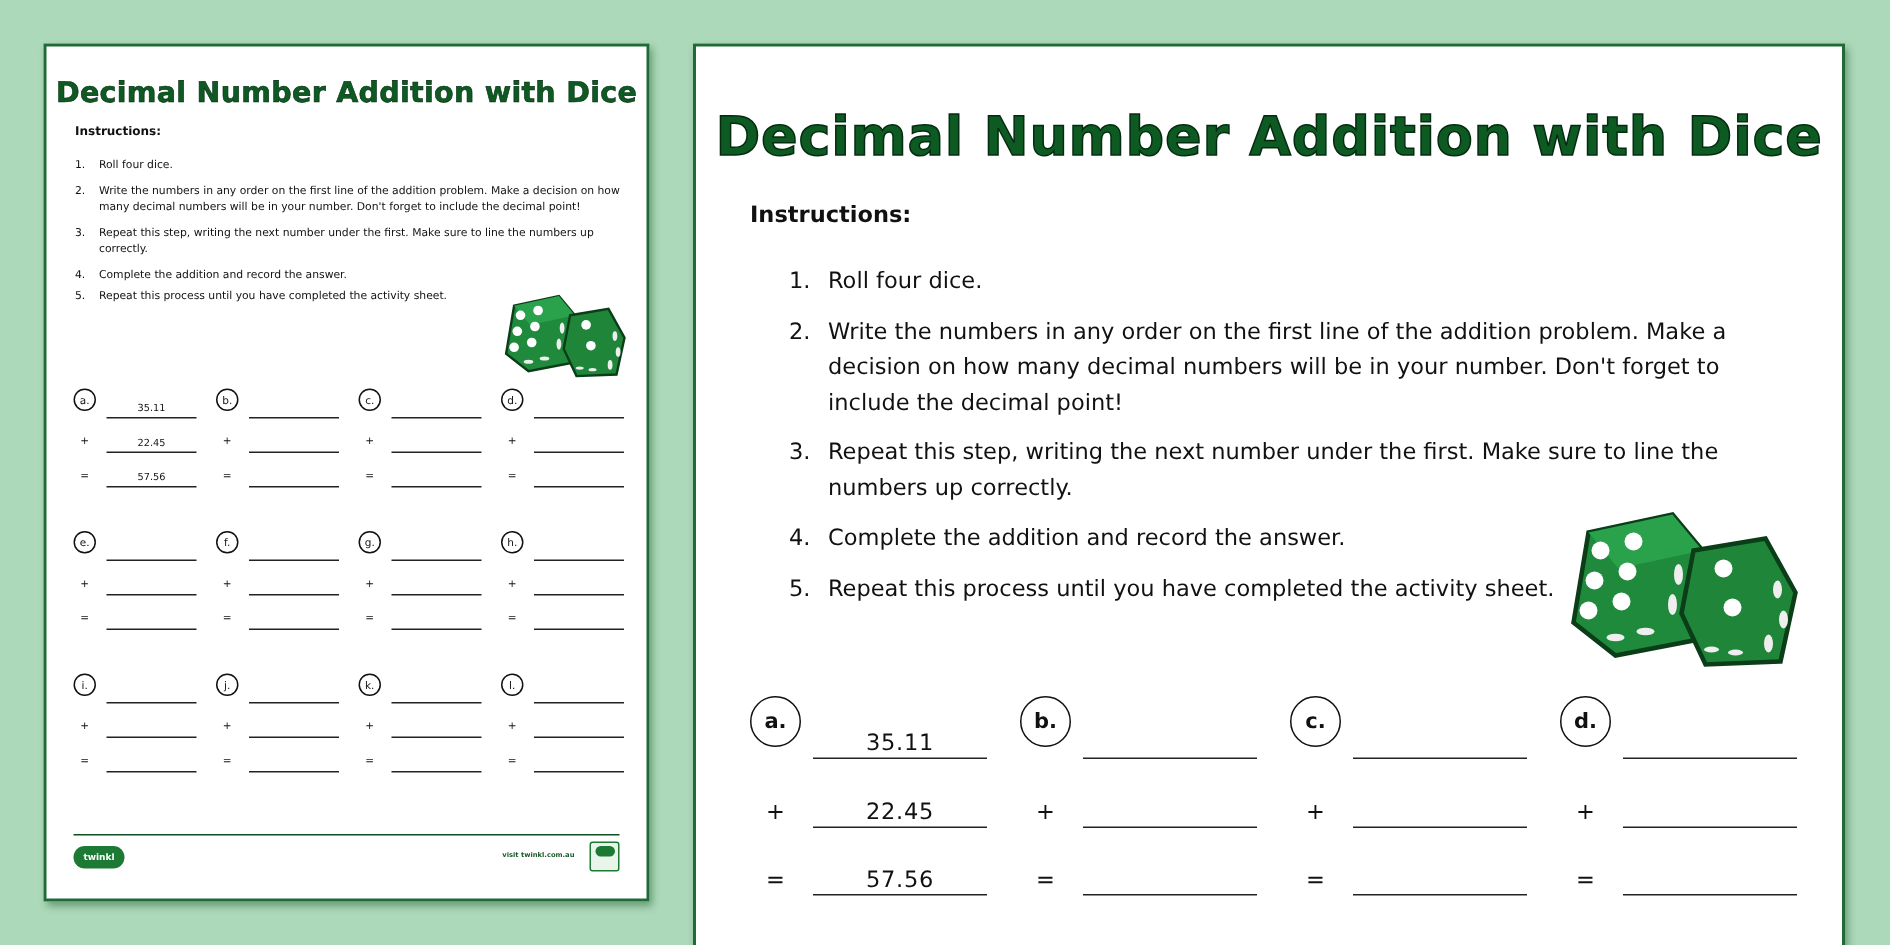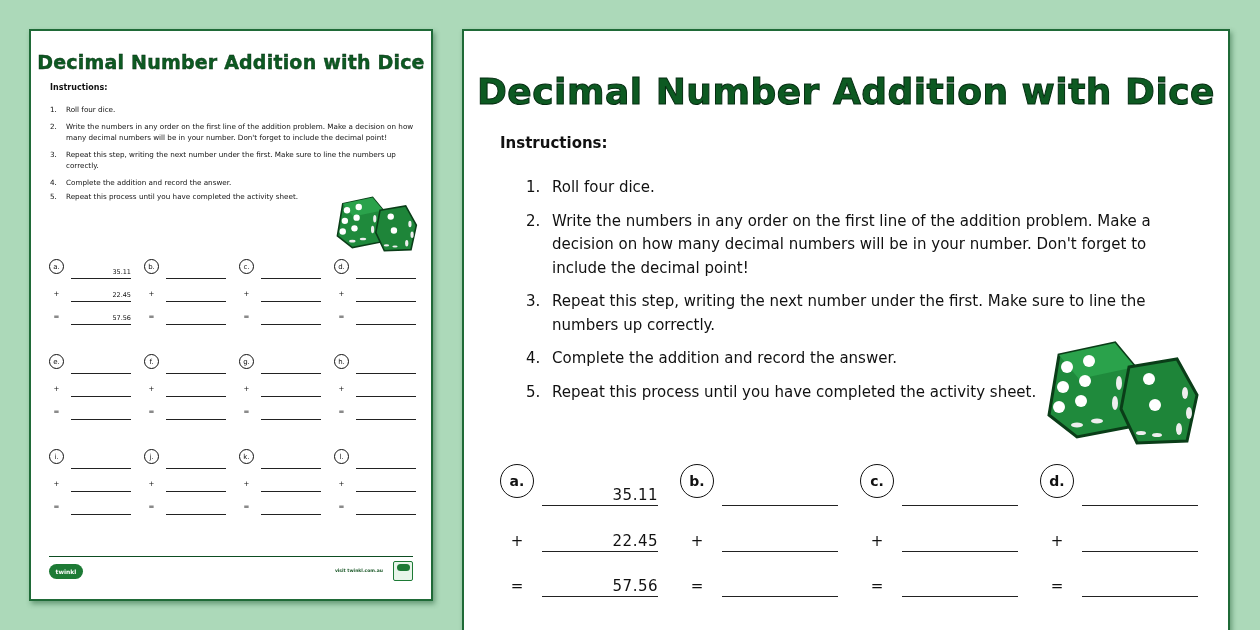--- a/index.html
+++ b/index.html
@@ -37,21 +37,21 @@
   #page-small ol li .num { position: absolute; left: 0; top: 0; }
   #page-small .dice { position: absolute; left: 300px; top: 163px; width: 88px; height: 58px; }
 
   .problem { position: absolute; }
   .problem .circle {
     position: absolute; left: 0; top: 0;
     border: 1.5px solid #111; border-radius: 50%;
     display: flex; align-items: center; justify-content: center;
   }
   .problem .sign { position: absolute; left: 0; text-align: center; }
-  .problem .line { position: absolute; border-bottom: 1px solid #222; text-align: right; font-family: "DejaVu Sans", sans-serif; }
+  .problem .line { position: absolute; border-bottom: 1px solid #222; text-align: center; font-family: "DejaVu Sans", sans-serif; }
 
   #page-small .problem { width: 82px; height: 70px; }
   #page-small .problem .circle { width: 15px; height: 15px; font-size: 7px; }
   #page-small .problem .sign { width: 15px; font-size: 7px; }
   #page-small .problem .line { left: 22px; width: 60px; height: 12px; font-size: 6.5px; line-height: 11px; }
 
   #page-small .footer-line {
     position: absolute; left: 18px; right: 18px; top: 525px;
     border-top: 1.5px solid #0d4d22;
   }

